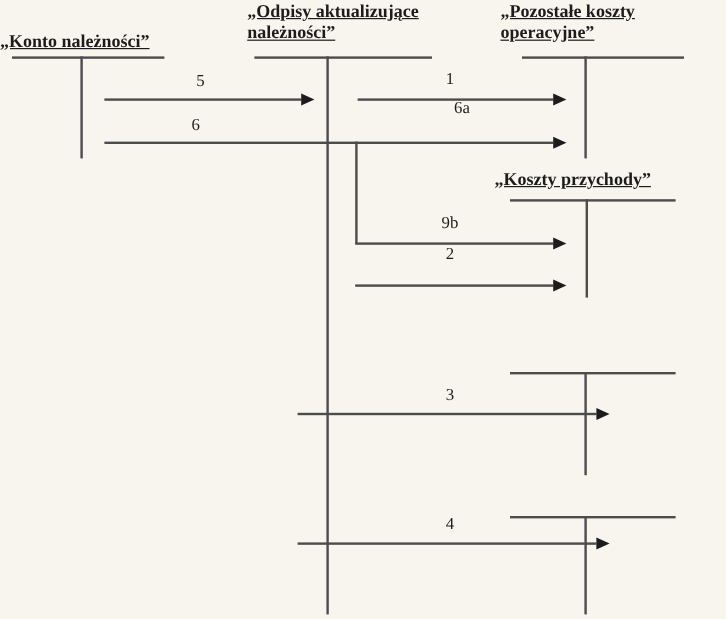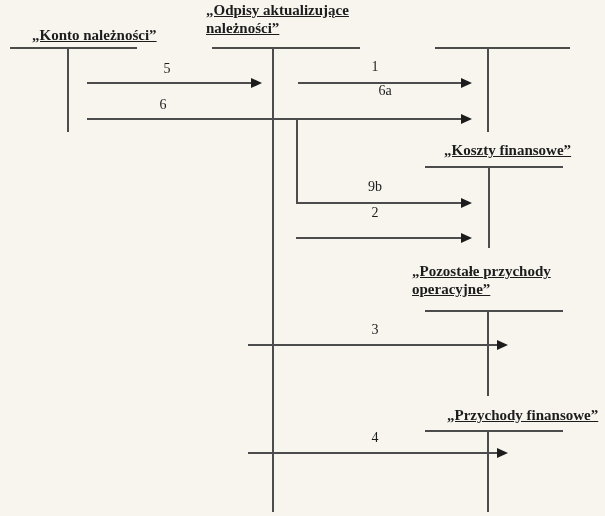--- a/index.html
+++ b/index.html
@@ -17,21 +17,21 @@
   }
   .title{
     position:absolute;
     color:var(--ink);
     font-weight:bold;
     font-size:15px;
     line-height:18px;
     text-align:left;
     text-decoration:underline;
   }
-  .nowrap{white-space:nowrap;margin-left:32px;}
+  .nowrap{white-space:nowrap;}
   .hline{position:absolute;height:2px;background:var(--line);}
   .vline{position:absolute;width:2px;background:var(--line);}
   .shaft{position:absolute;height:2px;background:var(--line);}
   .head{
     position:absolute;width:0;height:0;
     border-left:11px solid var(--ink);
     border-top:5px solid transparent;
     border-bottom:5px solid transparent;
   }
   .num{
@@ -49,32 +49,31 @@
 <div class="canvas">
 
   <div class="title nowrap" style="left:0px;top:26px;width:150px">„Konto należności”</div>
   <div class="hline" style="left:10px;top:47px;width:127px"></div>
   <div class="vline" style="left:67px;top:47px;height:85px"></div>
 
   <div class="title" style="left:206px;top:1px;width:170px">„Odpisy aktualizujące należności”</div>
   <div class="hline" style="left:212px;top:47px;width:148px"></div>
   <div class="vline" style="left:272px;top:47px;height:465px"></div>
 
+  <div class="title" style="left:417px;top:1px;width:170px">„Pozostałe koszty operacyjne”</div>
   <div class="hline" style="left:435px;top:47px;width:135px"></div>
   <div class="vline" style="left:487px;top:47px;height:85px"></div>
 
-  <div class="title nowrap" style="left:412px;top:141px;width:170px">„Koszty finansowe”</div>
+  <div class="title nowrap" style="left:412px;top:141px;width:170px">„Koszty przychody”</div>
   <div class="hline" style="left:425px;top:166px;width:138px"></div>
   <div class="vline" style="left:488px;top:166px;height:82px"></div>
 
-  <div class="title" style="left:412px;top:262px;width:170px">„Pozostałe przychody operacyjne”</div>
   <div class="hline" style="left:425px;top:310px;width:138px"></div>
   <div class="vline" style="left:487px;top:310px;height:86px"></div>
 
-  <div class="title nowrap" style="left:415px;top:406px;width:180px">„Przychody finansowe”</div>
   <div class="hline" style="left:425px;top:430px;width:138px"></div>
   <div class="vline" style="left:487px;top:430px;height:82px"></div>
 
   <div class="num" style="left:147px;top:61px">5</div>
   <div class="shaft" style="left:87px;top:82px;width:164px"></div>
   <div class="head" style="left:251px;top:78px"></div>
 
   <div class="num" style="left:355px;top:59px">1</div>
   <div class="shaft" style="left:298px;top:82px;width:163px"></div>
   <div class="head" style="left:461px;top:78px"></div>

